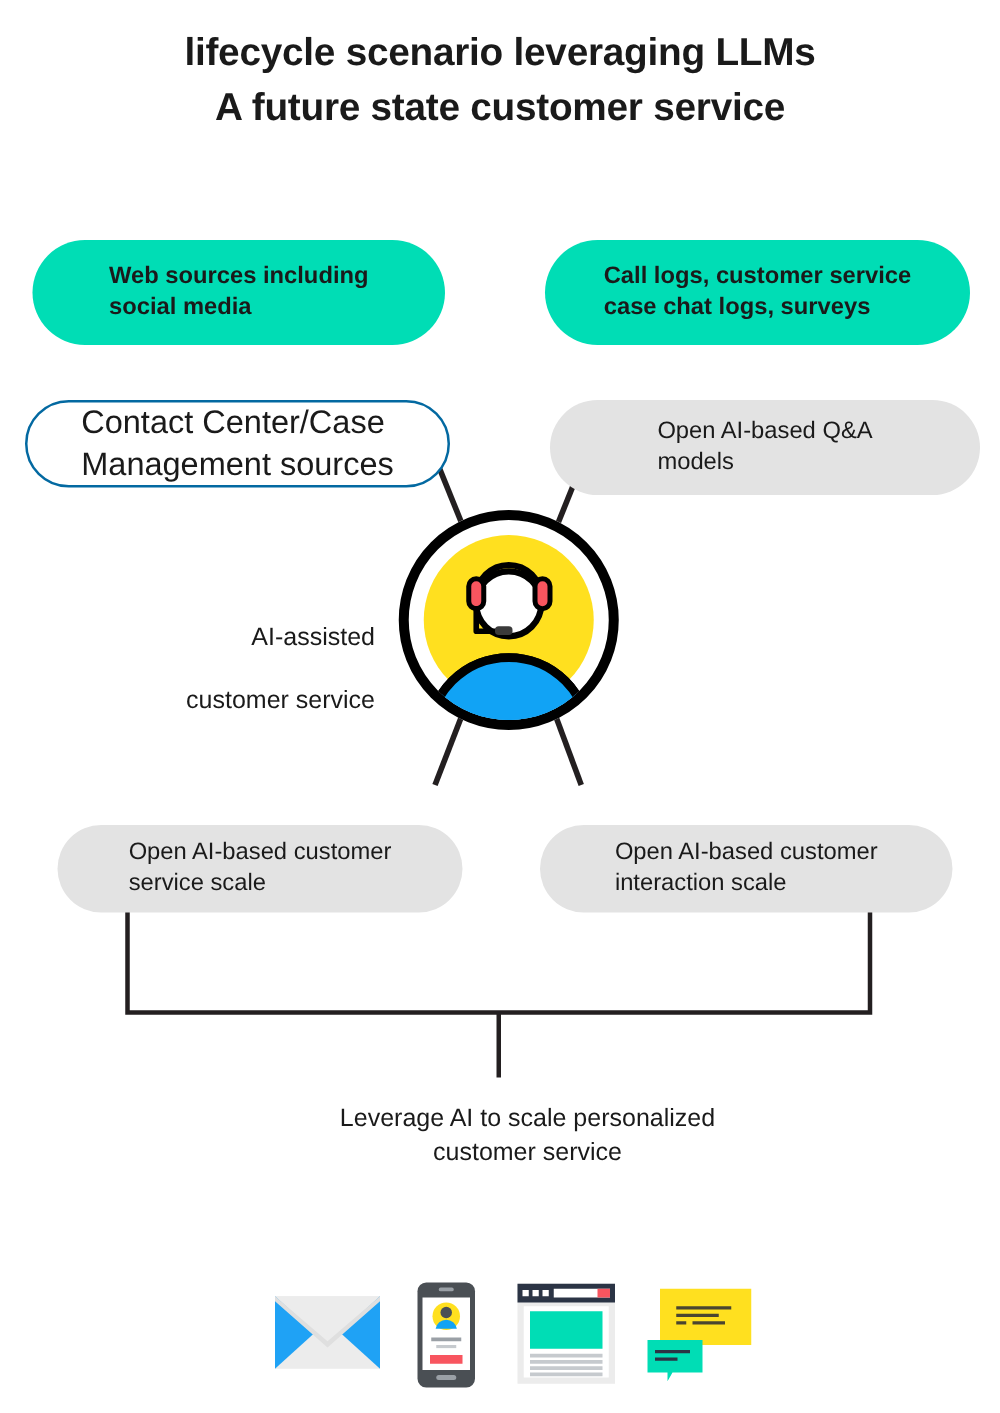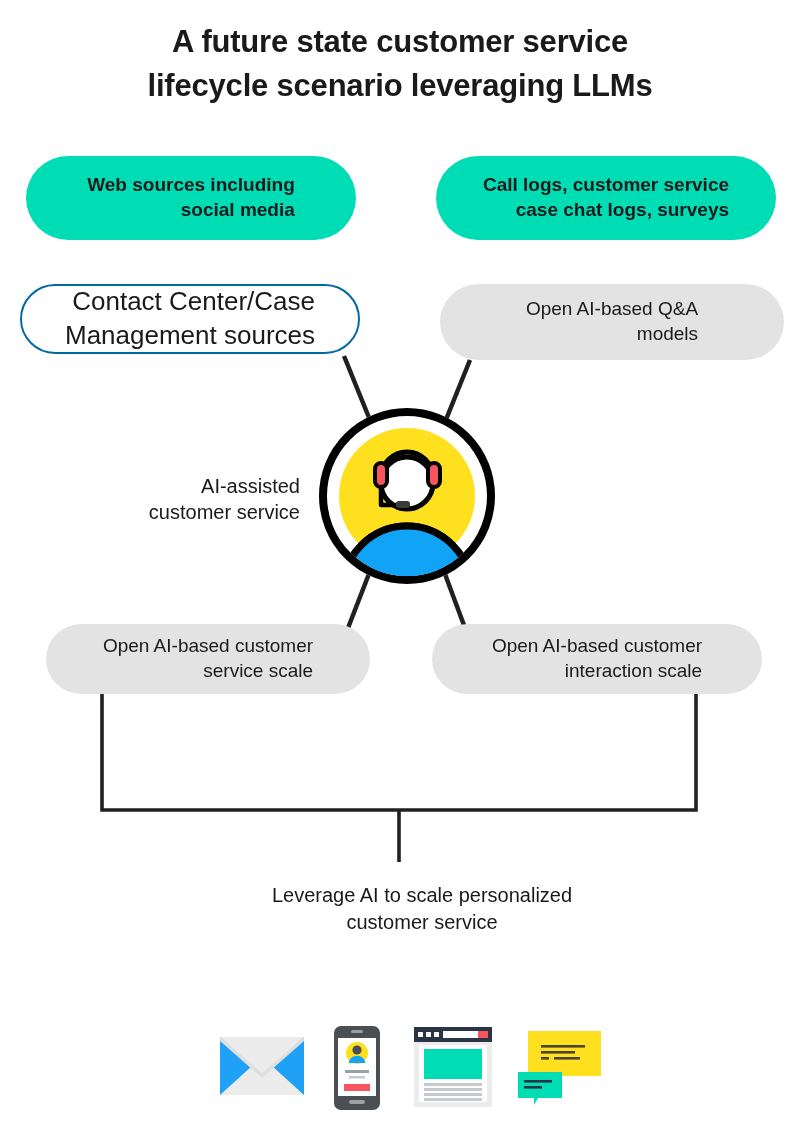--- a/index.html
+++ b/index.html
@@ -34,24 +34,25 @@
   }
   #title .tline { display: block; }
 
   
   .pill {
     position: absolute;
     box-sizing: border-box;
     display: flex;
     align-items: center;
     justify-content: center;
-    text-align: right;
+    text-align: left;
     border-radius: 999px;
     line-height: 1.30;
     color: #1a1a1a;
+    margin-top: 36px;
   }
   .pill .ptxt { display: block; padding: 0 16px; }
 
   .pill-teal {
     background: #00ddb5;
     font-size: 19px;
     font-weight: bold;
   }
   .pill-gray {
     background: #e3e3e3;
@@ -77,21 +78,21 @@
   #center-label {
     position: absolute;
     left: 100px;
     top: 473px;
     width: 200px;
     text-align: right;
     font-size: 20px;
     line-height: 1.32;
     color: #1a1a1a;
   }
-  #center-label span { display: block; }
+  #center-label span { display: block; margin-top: 24px; }
 
   
   #leverage-text {
     position: absolute;
     left: 0;
     top: 882px;
     width: 800px;
     text-align: center;
     font-size: 20px;
     line-height: 1.34;
@@ -122,22 +123,22 @@
   .pill { z-index: 3; }
   #avatar-svg { z-index: 4; }
   #icons-svg  { z-index: 2; }
 </style>
 </head>
 <body>
 
 <div id="canvas">
 
   <div id="title">
+    <span class="tline">lifecycle scenario leveraging LLMs</span>
     <span class="tline">A future state customer service</span>
-    <span class="tline">lifecycle scenario leveraging LLMs</span>
   </div>
 
   <svg id="connectors" viewBox="0 0 800 1130">
     <g stroke="#231f20" stroke-width="4.5" fill="none" stroke-linecap="butt">
 
       <line x1="344" y1="356" x2="372" y2="425"></line>
 
       <line x1="470" y1="360" x2="443" y2="427"></line>
 
       <line x1="372" y1="566" x2="348" y2="628"></line>

